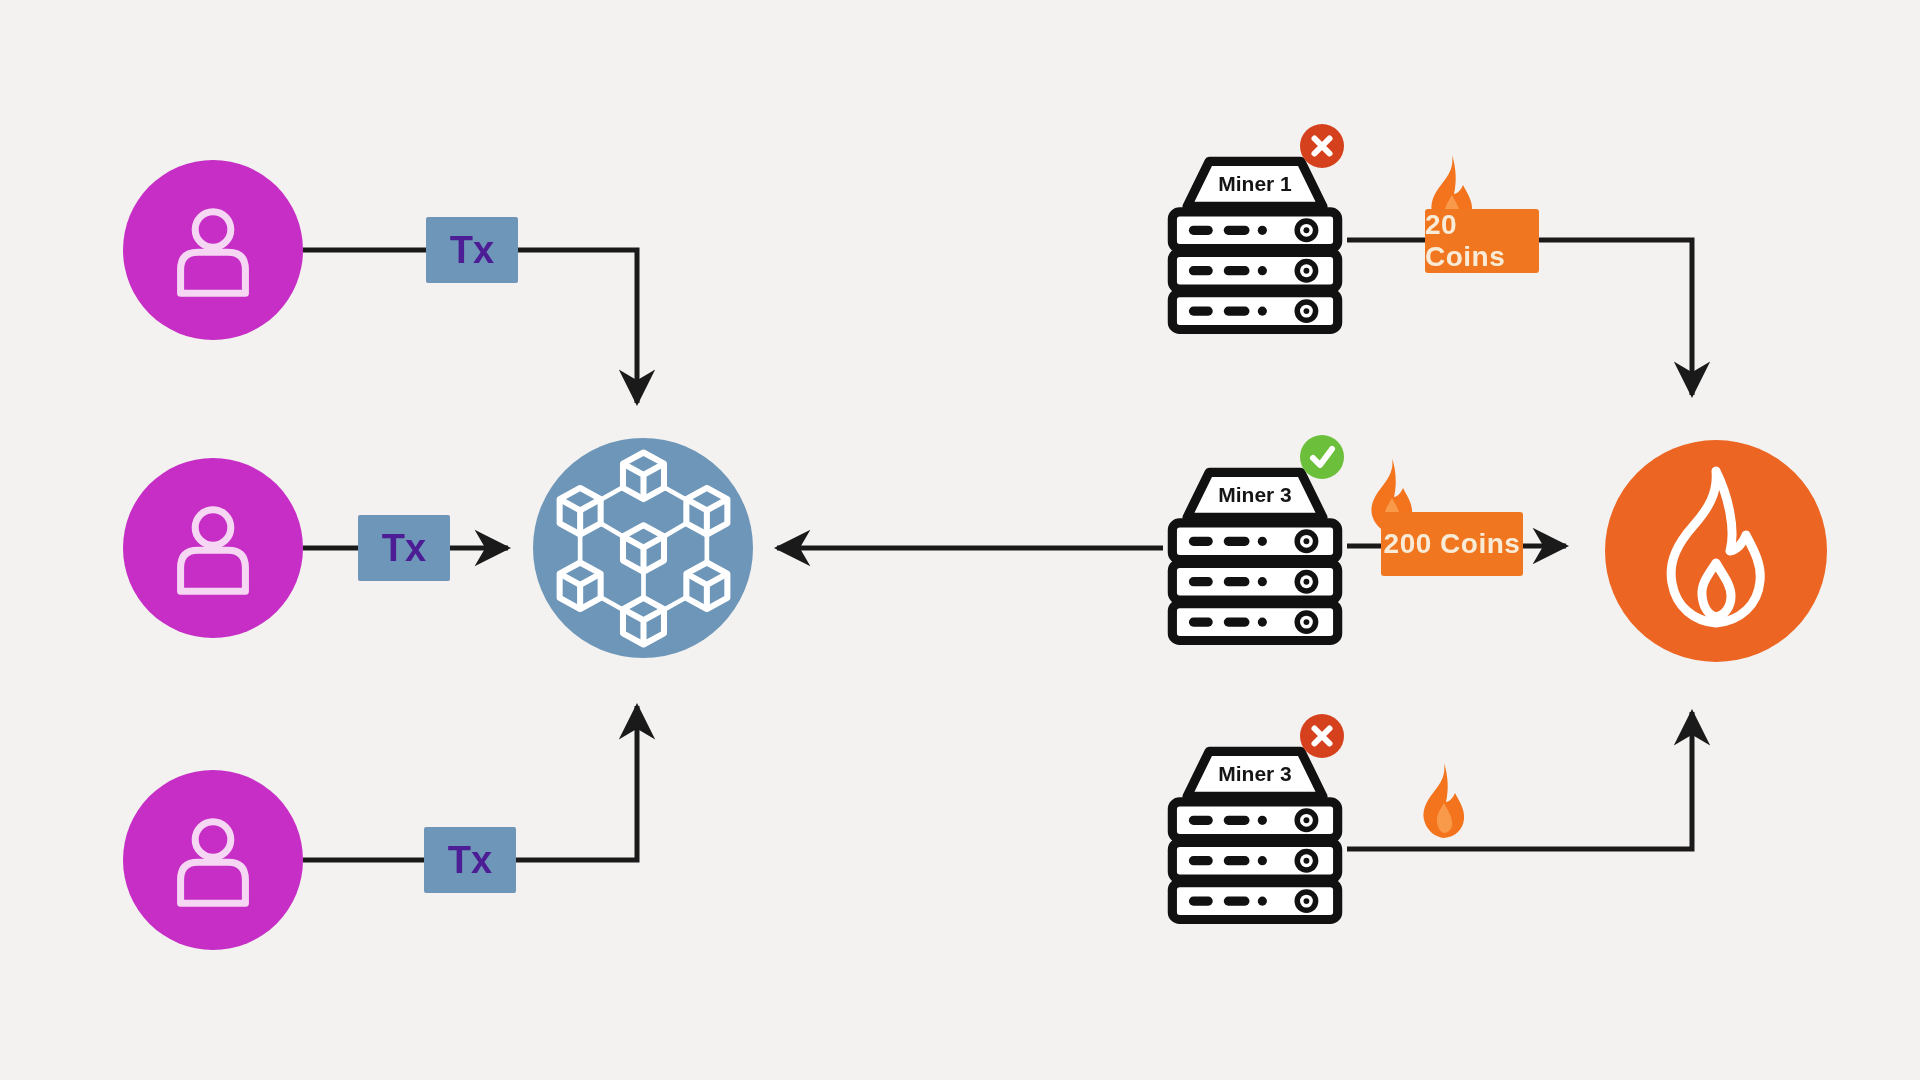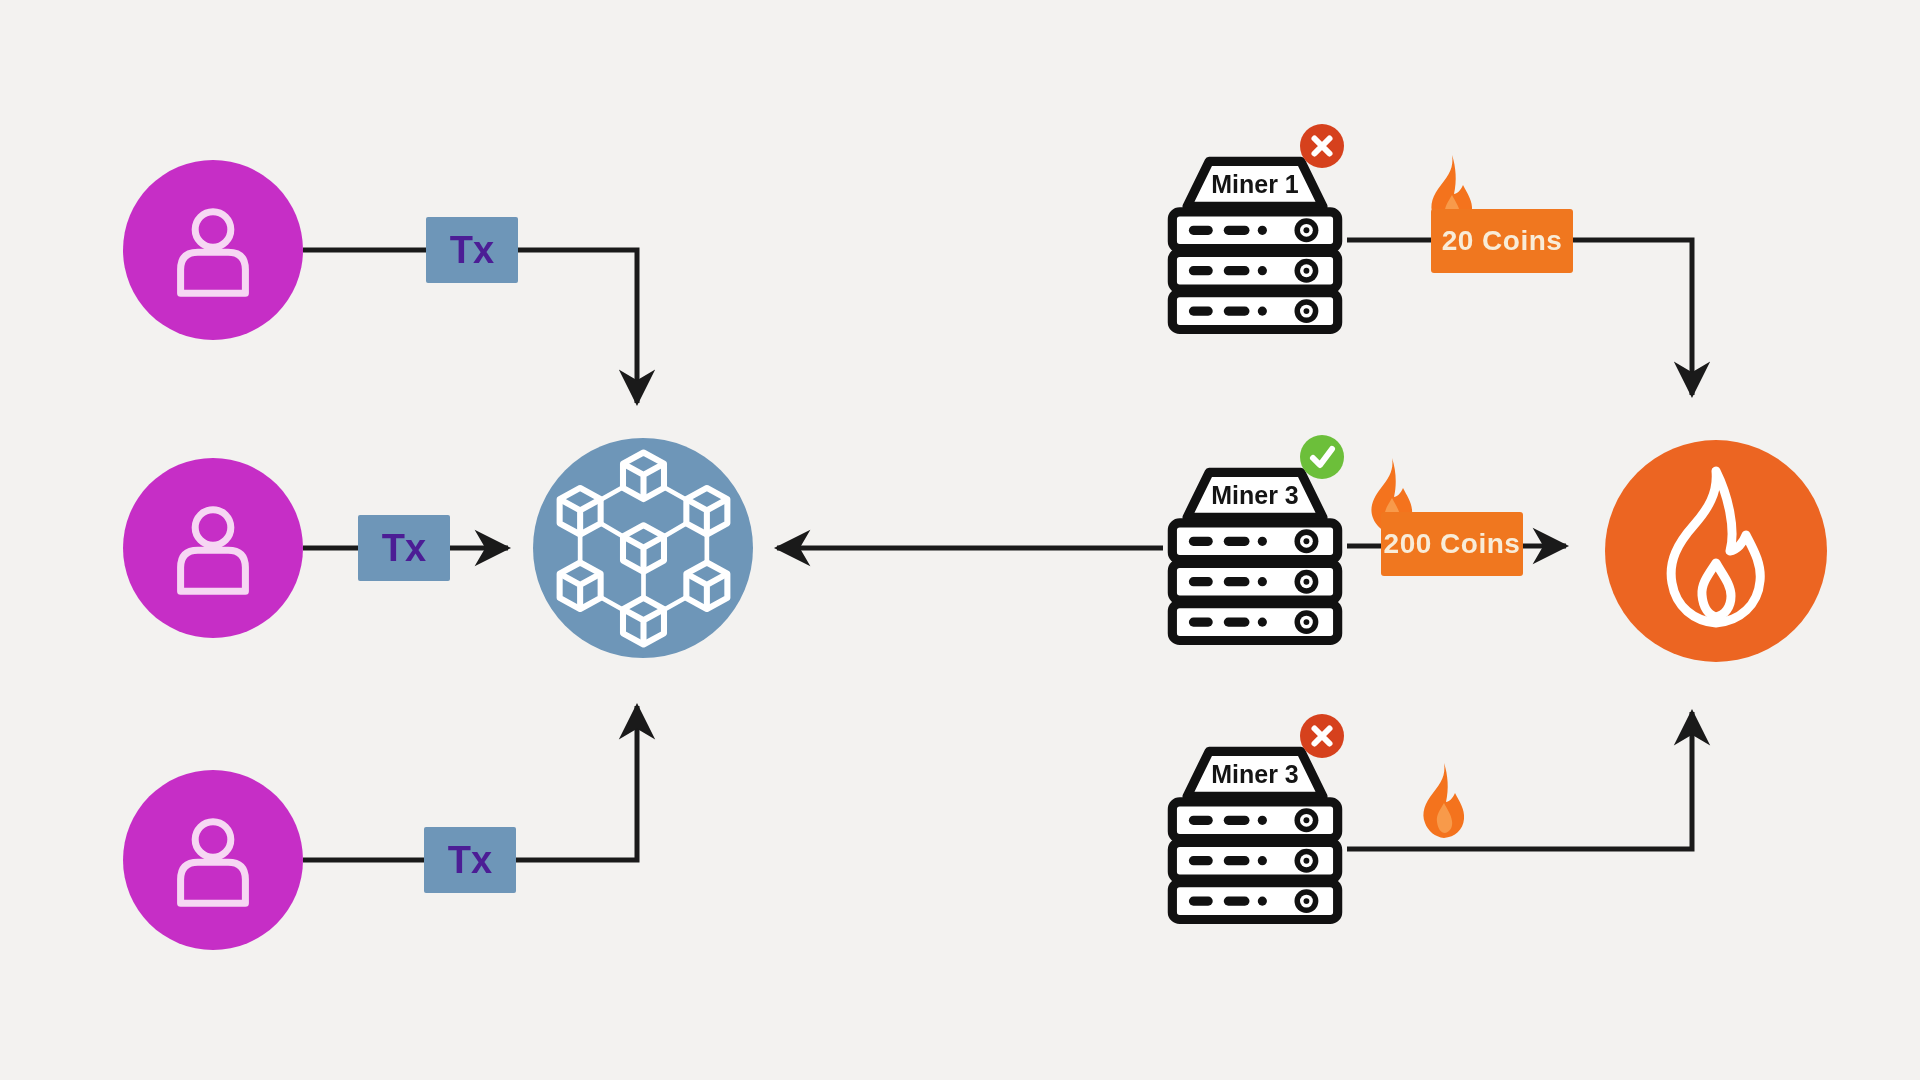--- a/index.html
+++ b/index.html
@@ -19,21 +19,21 @@
   }
   .coin-box {
     background:#f0771f; color:#f8ecd8; font-weight:bold; font-size:28px;
     display:flex; align-items:center; justify-content:center; border-radius:3px;
     letter-spacing:0.5px;
   }
   .miner-node { }
   .miner-label {
     position:absolute; left:0; right:0; top:8px; height:42px;
     display:flex; align-items:center; justify-content:center;
-    font-weight:bold; font-size:25px; color:#151515;
+    font-weight:bold; font-size:21px; color:#151515;
   }
   .badge { position:absolute; width:44px; height:44px; }
   svg { display:block; }
 </style>
 </head>
 <body>
 
 <div class="canvas">
 
   <svg width="0" height="0" style="position:absolute" aria-hidden="true">
@@ -149,21 +149,21 @@
     <svg class="badge" style="left:137px;top:-31px" viewBox="0 0 44 44">
       <circle cx="22" cy="22" r="22" fill="#d6411d"></circle>
       <path d="M14.5,14.5 L29.5,29.5 M29.5,14.5 L14.5,29.5" stroke="#ffffff" stroke-width="6" stroke-linecap="round"></path>
     </svg>
   </div>
 
   <div class="abs" style="left:1421px;top:153px;width:164px;height:124px;">
     <svg class="abs" style="left:0;top:0" width="62" height="82" viewBox="0 0 62 82">
         <use href="#label-flame-def"></use>
       </svg>
-    <div class="abs coin-box" style="left:10px;top:56px;width:142px;height:64px;">20 Coins</div>
+    <div class="abs coin-box" style="left:4px;top:56px;width:114px;height:64px;">20 Coins</div>
   </div>
   <div class="abs" style="left:1361px;top:456px;width:164px;height:124px;">
     <svg class="abs" style="left:0;top:0" width="62" height="82" viewBox="0 0 62 82">
         <use href="#label-flame-def"></use>
       </svg>
     <div class="abs coin-box" style="left:20px;top:56px;width:142px;height:64px;">200 Coins</div>
   </div>
   <div class="abs" style="left:1413px;top:761px;width:164px;height:124px;">
     <svg class="abs" style="left:0;top:0" width="62" height="82" viewBox="0 0 62 82">
         <use href="#label-flame-def"></use>

